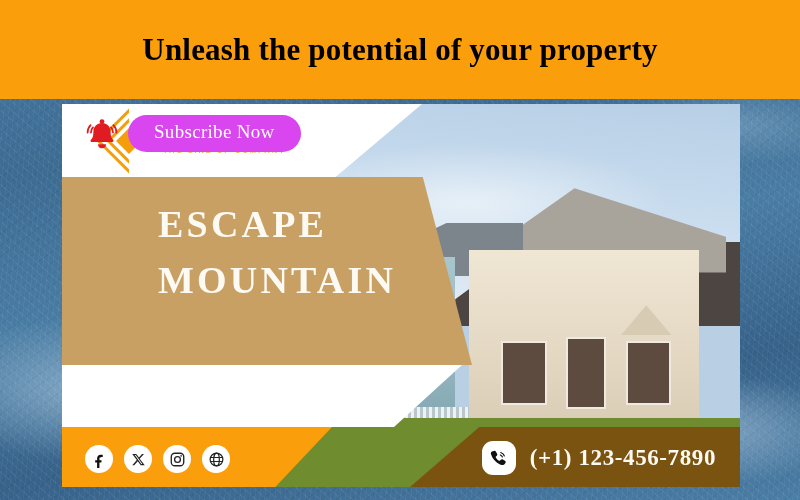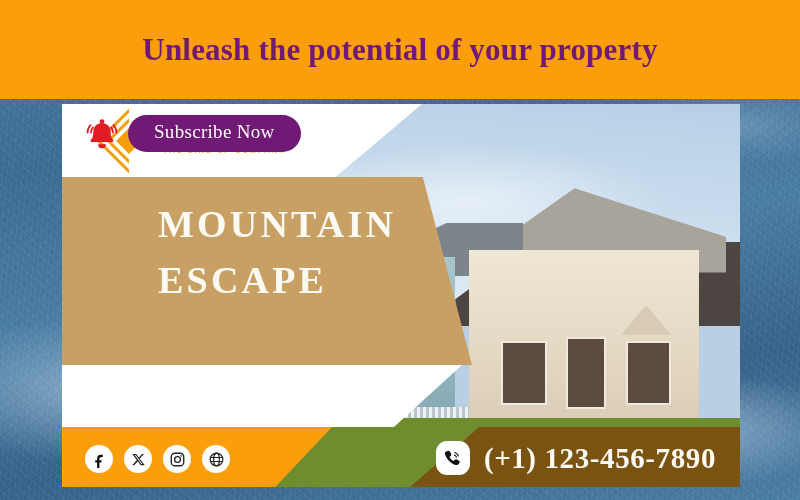--- a/index.html
+++ b/index.html
@@ -23,21 +23,21 @@
     background-image:
       repeating-linear-gradient(41deg, rgba(255,255,255,.07) 0 1px, rgba(255,255,255,0) 1px 7px),
       repeating-linear-gradient(-37deg, rgba(0,0,0,.06) 0 1px, rgba(0,0,0,0) 1px 9px),
       repeating-linear-gradient(96deg, rgba(255,255,255,.05) 0 1px, rgba(255,255,255,0) 1px 5px);
     opacity:.85;}
 
   
   .headline-bar{position:absolute;left:0;top:0;width:800px;height:99px;
     background:#fb9e0b;display:flex;flex-direction:column;
     align-items:center;justify-content:center;z-index:6;}
-  .headline-line{color:#701a75;font-family:"Liberation Serif",serif;
+  .headline-line{color:#000000;font-family:"Liberation Serif",serif;
     font-weight:700;font-size:31px;line-height:36px;letter-spacing:.2px;
     white-space:nowrap;text-align:center;}
 
   
   .card{position:absolute;left:62px;top:104px;width:678px;height:383px;
     overflow:hidden;background:#ffffff;z-index:4;}
 
   
   .photo{position:absolute;inset:0;background:#b9d0e4;}
   .sky{position:absolute;left:0;top:0;width:100%;height:56%;
@@ -95,38 +95,38 @@
   .title-block{position:absolute;left:96px;top:92px;z-index:3;}
   .title-line{color:#fdfaf4;font-family:"Liberation Serif",serif;font-weight:700;
     font-size:38px;line-height:56px;letter-spacing:3.2px;white-space:nowrap;
     text-transform:uppercase;font-stretch:condensed;}
 
   
   .band-sub{position:absolute;left:0;top:261px;width:400px;height:62px;
     background:#ffffff;clip-path:polygon(0 0, 100% 0, 83% 100%, 0 100%);z-index:2;}
   .bell{position:absolute;left:18px;top:9px;width:44px;height:44px;z-index:3;}
   .subscribe-btn{position:absolute;left:66px;top:11px;z-index:3;
-    background:#701a75;color:#ffffff;border:none;border-radius:22px;
+    background:#d946ef;color:#ffffff;border:none;border-radius:22px;
     padding:7px 26px 9px;font-family:"Liberation Serif",serif;
     font-size:19px;letter-spacing:.3px;cursor:pointer;line-height:1.1;}
 
   
   .bar-orange{position:absolute;left:0;bottom:0;width:270px;height:60px;
     background:#fb9e0b;clip-path:polygon(0 0, 100% 0, 79% 100%, 0 100%);z-index:3;}
   .bar-brown{position:absolute;right:0;bottom:0;width:330px;height:60px;
     background:#7a5310;clip-path:polygon(21% 0, 100% 0, 100% 100%, 0 100%);z-index:3;}
   .socials{position:absolute;left:23px;bottom:14px;display:flex;gap:11px;z-index:4;}
   .soc{width:28px;height:28px;border-radius:50%;background:#ffffff;
     display:flex;align-items:center;justify-content:center;cursor:pointer;}
   .phone-wrap{position:absolute;right:24px;bottom:12px;display:flex;
     align-items:center;gap:14px;z-index:4;}
   .phone-badge{width:34px;height:34px;border-radius:11px;background:#ffffff;
     display:flex;align-items:center;justify-content:center;}
   .phone-num{color:#fdfaf4;font-family:"Liberation Serif",serif;font-weight:700;
-    font-size:29px;letter-spacing:.6px;white-space:nowrap;}
+    font-size:23px;letter-spacing:.6px;white-space:nowrap;}
 </style>
 </head>
 <body>
 
 <div class="stage">
 
   <div class="backdrop"></div>
 
   <div class="headline-bar">
     <div class="headline-line">Unleash the potential of your property</div>
@@ -168,22 +168,22 @@
           <i class="lm3"></i>
       </span>
       <span class="logo-text">
         <span class="logo-title" style="display:block">BUSINESS LOGO</span>
         <span class="logo-tag" style="display:block">TAG LINE OF COMPANY</span>
       </span>
     </div>
 
     <div class="band-tan"></div>
     <div class="title-block">
+      <div class="title-line">ESCAPE</div>
       <div class="title-line">MOUNTAIN</div>
-      <div class="title-line">ESCAPE</div>
     </div>
 
     <div class="band-sub"></div>
     <span class="bell">
       <svg viewBox="0 0 44 44" width="44" height="44">
         <path d="M22 10c-5 0-8.6 3.8-8.6 8.6 0 5.4-1.2 7-2.6 8.4-.7.7-.2 2 .8 2h20.8c1 0 1.5-1.3.8-2-1.4-1.4-2.6-3-2.6-8.4C30.6 13.8 27 10 22 10z" fill="#e11b22"></path>
         <circle cx="22" cy="8.6" r="2.4" fill="#e11b22"></circle>
         <path d="M18 31.2h8a4 4 0 0 1-8 0z" fill="#e11b22"></path>
         <g stroke="#e11b22" stroke-width="1.8" fill="none" stroke-linecap="round">
           <path d="M33.4 12.2c2 2 3 4.6 3 7.4"></path>

